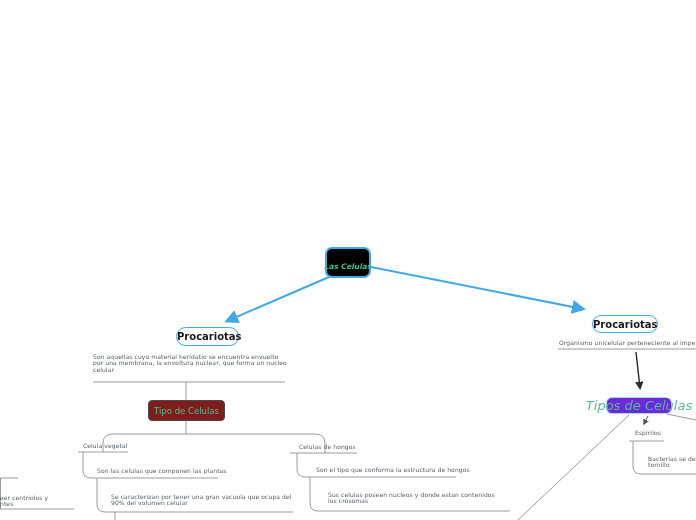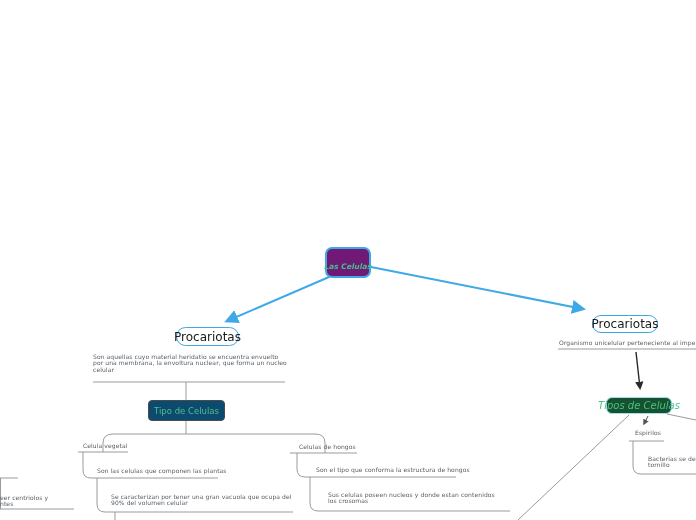--- a/index.html
+++ b/index.html
@@ -5,46 +5,46 @@
   html,body{margin:0;padding:0;background:#ffffff;}
   #canvas{
     position:relative;width:696px;height:520px;background:#ffffff;
     overflow:hidden;font-family:"DejaVu Sans",sans-serif;
   }
   #edges{position:absolute;left:0;top:0;width:696px;height:520px;}
   .abs{position:absolute;}
   
   .root-node{
     left:325px;top:247px;width:46px;height:31px;
-    background:#701a75;border:2px solid #3FA9E8;border-radius:7px;
+    background:#000000;border:2px solid #3FA9E8;border-radius:7px;
     display:flex;align-items:center;justify-content:center;
     font-size:7.5px;font-weight:bold;font-style:italic;color:#44BE8D;
     white-space:nowrap;padding-top:7px;box-sizing:border-box;
   }
   
   .pill{
     background:#ffffff;border:1.4px solid #3FA9E8;border-radius:10px;
-    display:flex;align-items:center;justify-content:center;
-    font-size:12px;font-weight:normal;color:#1a1a1a;box-sizing:border-box;
+    display:flex;align-items:center;justify-content:flex-start;
+    font-size:10px;font-weight:bold;color:#1a1a1a;box-sizing:border-box;
     white-space:nowrap;
   }
   .pill-eucariotas{left:176px;top:327px;width:63px;height:19px;}
   .pill-procariotas{left:592px;top:315px;width:66px;height:18px;}
   
   .box-dark{
     left:148px;top:400px;width:77px;height:21px;
-    background:#0c4a6e;border:1.6px solid #4a4a4a;border-radius:4px;
+    background:#7f1d1d;border:1.6px solid #4a4a4a;border-radius:4px;
     display:flex;align-items:center;justify-content:center;
     font-size:8.5px;color:#52BE8E;box-sizing:border-box;white-space:nowrap;
   }
   .box-blue{
     left:606px;top:397px;width:66px;height:17px;
-    background:#14532d;border:1.6px solid #A6DBF4;border-radius:6px;
+    background:#6d28d9;border:1.6px solid #A6DBF4;border-radius:6px;
     display:flex;align-items:center;justify-content:center;
-    font-size:10px;font-style:italic;color:#4FBE8E;box-sizing:border-box;white-space:nowrap;
+    font-size:13px;font-style:italic;color:#4FBE8E;box-sizing:border-box;white-space:nowrap;
   }
   
   .lbl{
     font-size:6px;line-height:1.08;color:#565d63;letter-spacing:0.1px;
   }
   .nowrap{white-space:nowrap;}
   .lbl-euc-desc{left:93px;top:354px;width:196px;}
   .lbl-celula-vegetal{left:83px;top:443px;}
   .lbl-son-las{left:97px;top:468px;}
   .lbl-se-caract{left:111px;top:494px;width:182px;}

